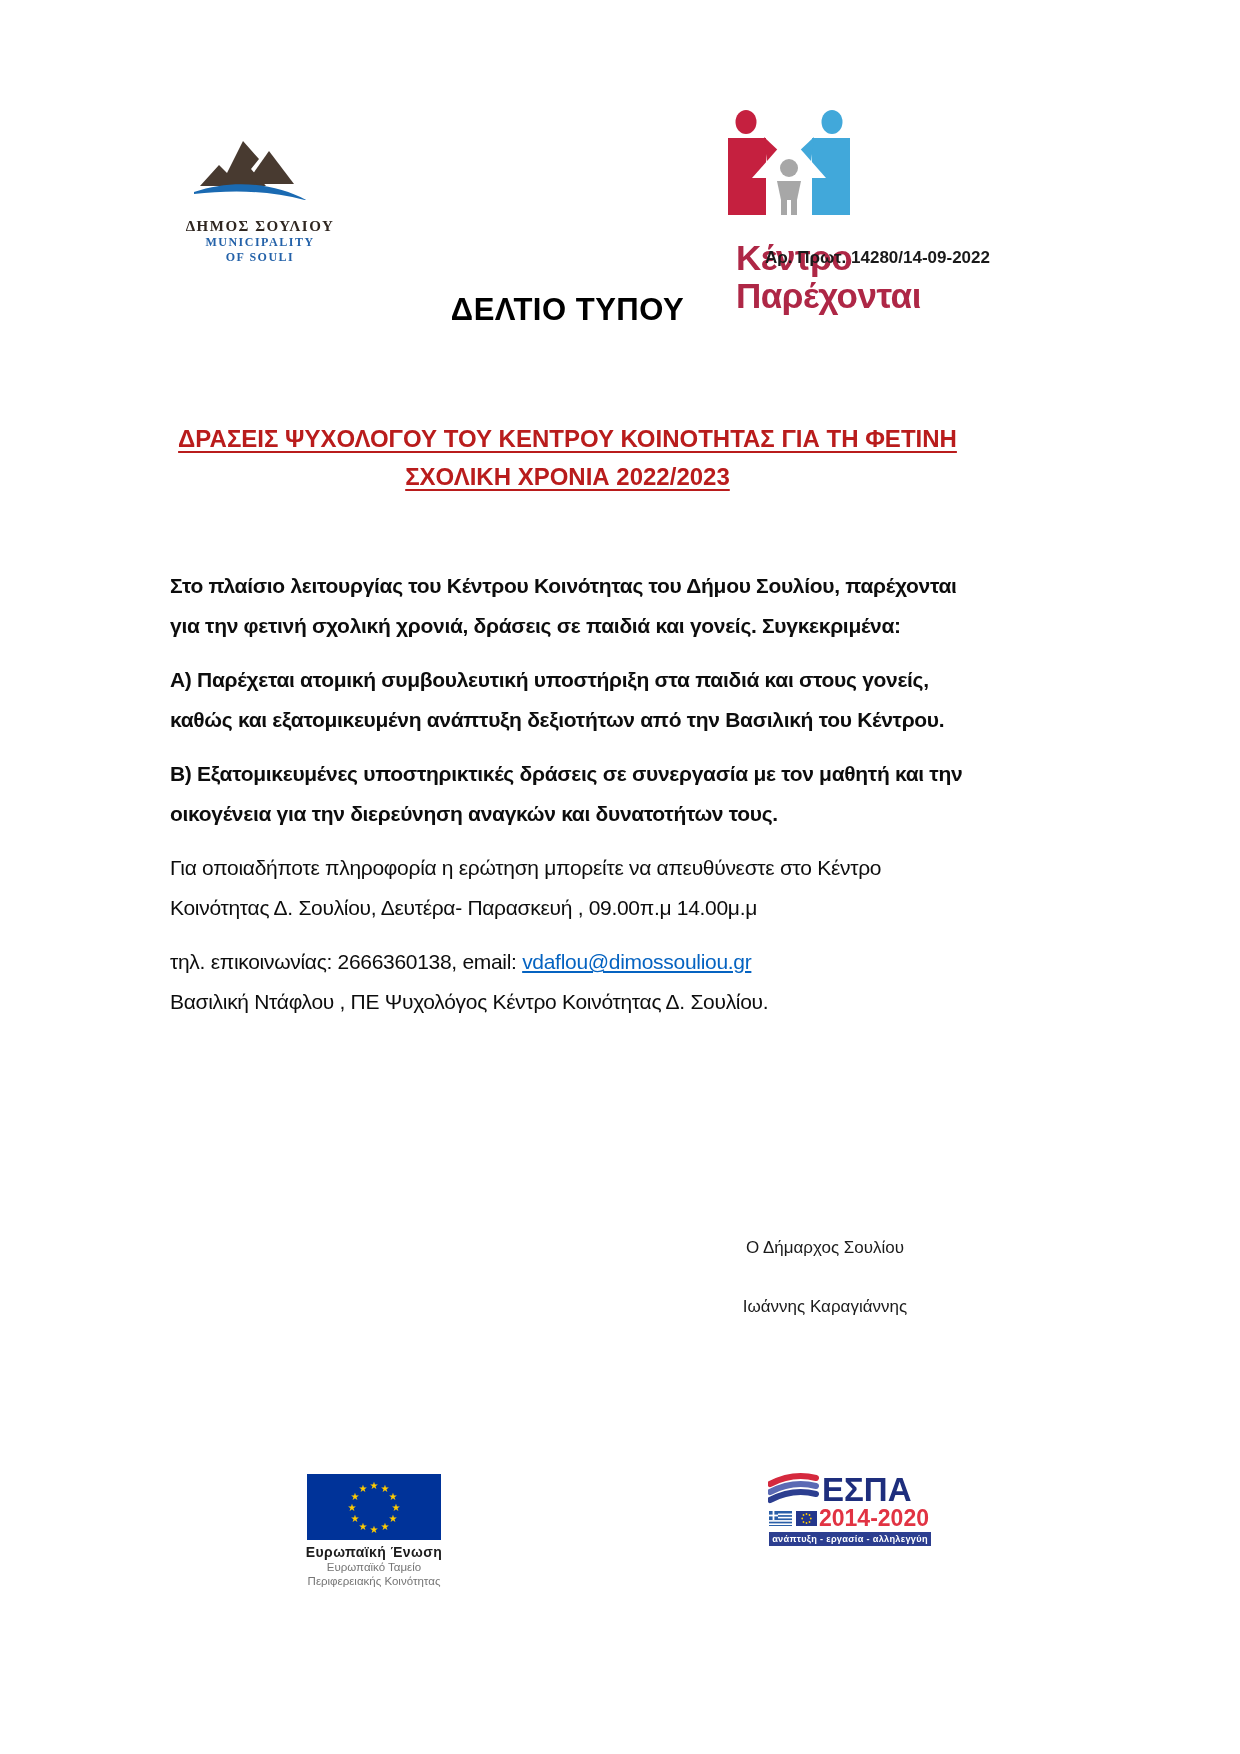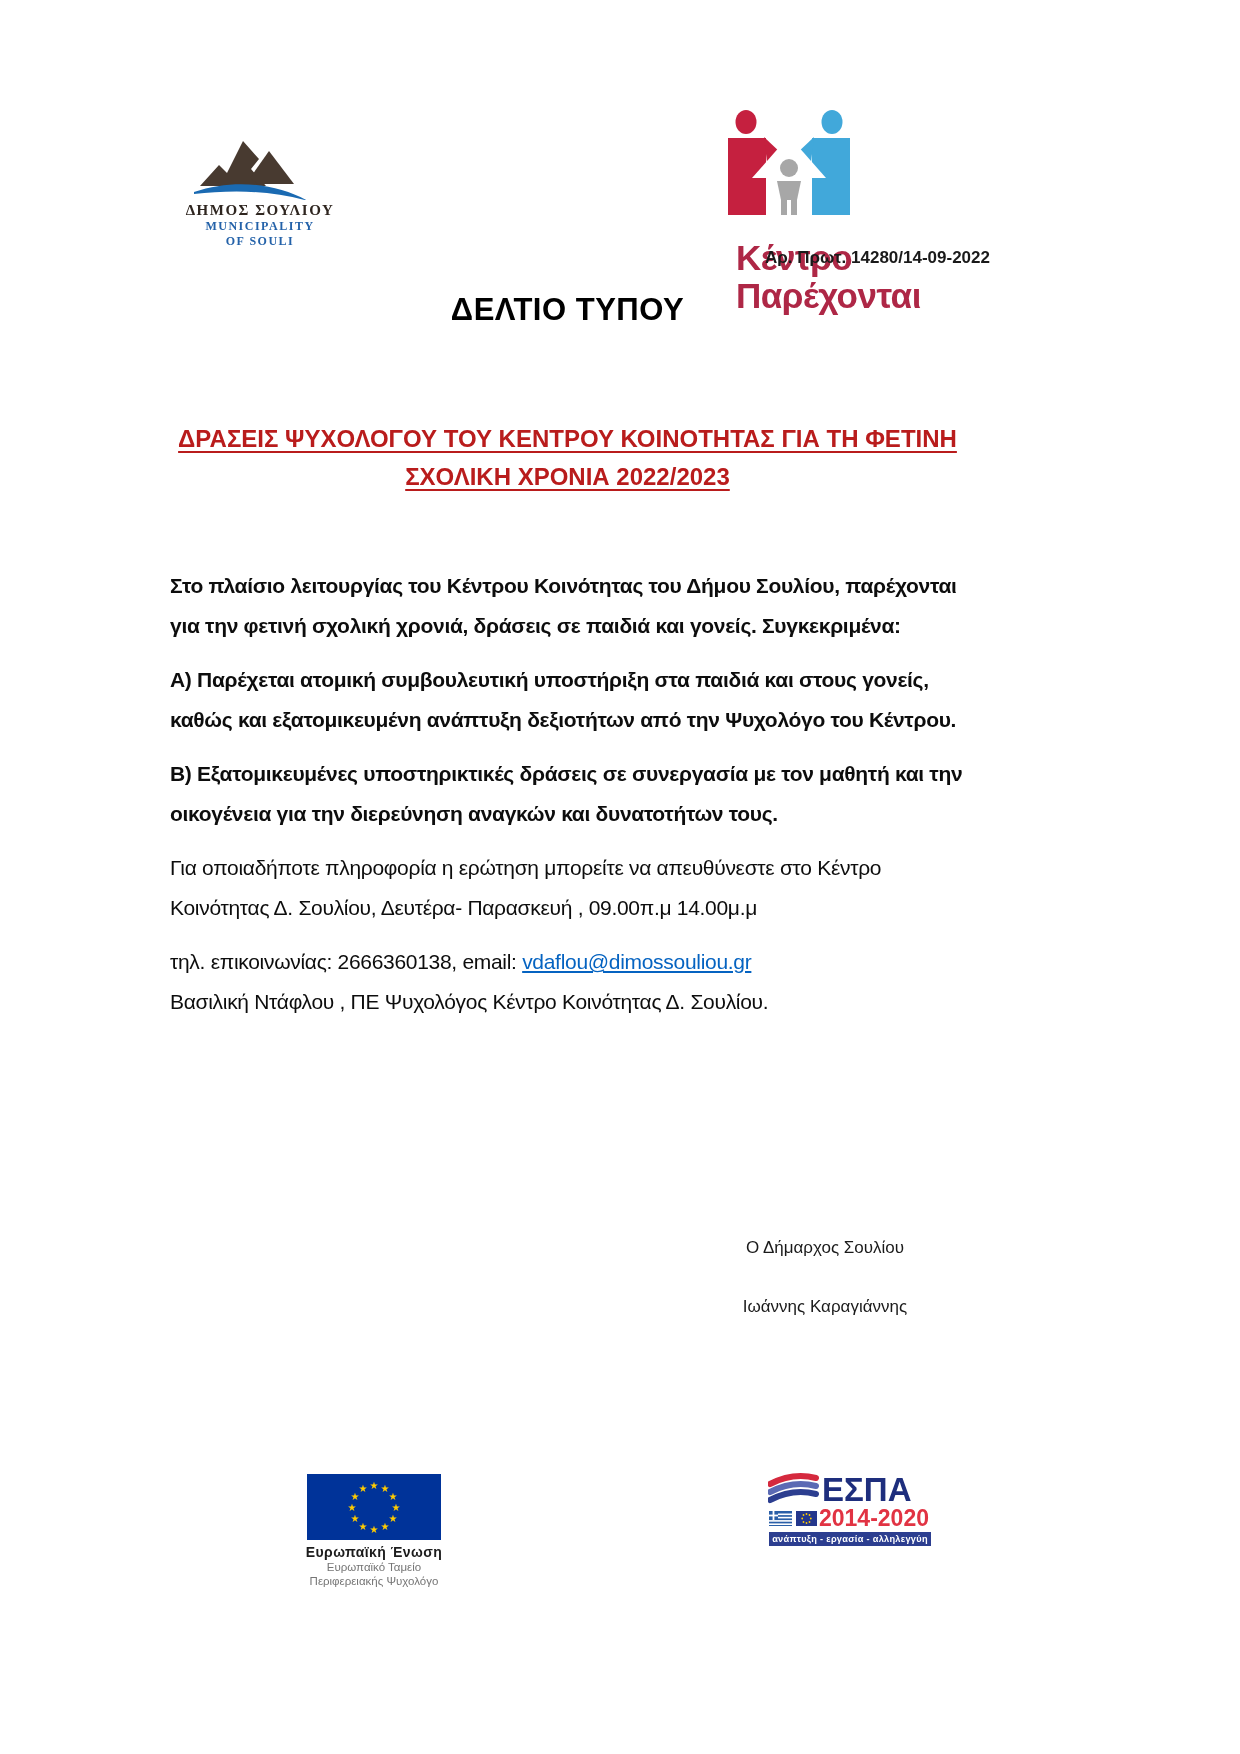--- a/index.html
+++ b/index.html
@@ -9,21 +9,21 @@
     background:#ffffff;
     margin:0 auto;
     font-family:"Liberation Sans", sans-serif;
     color:#111;
     overflow:hidden;
   }
   
   .muni-logo{position:absolute;left:178px;top:128px;width:164px;text-align:center;}
   .muni-logo svg{display:block;margin:0 auto;}
   .muni-name{font-family:"Liberation Serif", serif;font-weight:bold;font-size:15px;
-             letter-spacing:1.5px;color:#2f2620;margin-top:2px;}
+             letter-spacing:1.5px;color:#2f2620;margin-top:18px;}
   .muni-en{font-family:"Liberation Serif", serif;font-weight:bold;font-size:12px;
            letter-spacing:1.5px;color:#2462a9;line-height:15px;}
   .cc-logo{position:absolute;left:722px;top:110px;display:flex;align-items:flex-start;flex-direction:column;}
   .cc-text{margin-left:14px;padding-top:24px;font-weight:bold;font-size:35px;
            line-height:38px;color:#ae2746;letter-spacing:-0.5px;}
   
   .protocol{position:absolute;left:690px;top:248px;width:300px;text-align:right;
             font-weight:bold;font-size:17px;color:#1a1a1a;}
   .content{position:absolute;left:170px;top:288px;width:795px;}
   .doc-title{font-size:31px;font-weight:bold;text-align:center;margin:4px 0 92px 0;
@@ -89,21 +89,21 @@
 
   <div class="content">
     <div class="doc-title">ΔΕΛΤΙΟ ΤΥΠΟΥ</div>
 
     <div class="doc-heading">
       <span class="hl">ΔΡΑΣΕΙΣ ΨΥΧΟΛΟΓΟΥ ΤΟΥ ΚΕΝΤΡΟΥ ΚΟΙΝΟΤΗΤΑΣ ΓΙΑ ΤΗ ΦΕΤΙΝΗ</span><br>
       <span class="hl">ΣΧΟΛΙΚΗ ΧΡΟΝΙΑ 2022/2023</span>
     </div>
 
     <p class="para bold">Στο πλαίσιο λειτουργίας του Κέντρου Κοινότητας του Δήμου Σουλίου, παρέχονται για την φετινή σχολική χρονιά,  δράσεις σε παιδιά και γονείς. Συγκεκριμένα:</p>
-    <p class="para bold">Α) Παρέχεται ατομική συμβουλευτική υποστήριξη στα παιδιά και στους γονείς, καθώς και εξατομικευμένη ανάπτυξη δεξιοτήτων από την Ψυχολόγο του Κέντρου.</p>
+    <p class="para bold">Α) Παρέχεται ατομική συμβουλευτική υποστήριξη στα παιδιά και στους γονείς, καθώς και εξατομικευμένη ανάπτυξη δεξιοτήτων από την Βασιλική του Κέντρου.</p>
     <p class="para bold">Β) Εξατομικευμένες υποστηρικτικές δράσεις σε συνεργασία με τον μαθητή και την οικογένεια για την διερεύνηση αναγκών και δυνατοτήτων τους.</p>
     <p class="para">Για οποιαδήποτε πληροφορία η ερώτηση μπορείτε να απευθύνεστε στο Κέντρο Κοινότητας Δ. Σουλίου, Δευτέρα- Παρασκευή , 09.00π.μ 14.00μ.μ</p>
     <p class="para">
       <span class="line"><span>τηλ. επικοινωνίας: 2666360138, email: </span><a href="#" class="email-link">vdaflou@dimossouliou.gr</a></span>
       <span class="line">Βασιλική Ντάφλου , ΠΕ Ψυχολόγος Κέντρο Κοινότητας Δ. Σουλίου.</span>
     </p>
   </div>
 
   <div class="signature">
     <div class="sig-role">Ο Δήμαρχος Σουλίου</div>
@@ -123,21 +123,21 @@
         <text x="67" y="55" dominant-baseline="central">★</text>
         <text x="56" y="52" dominant-baseline="central">★</text>
         <text x="48" y="44" dominant-baseline="central">★</text>
         <text x="45" y="33" dominant-baseline="central">★</text>
         <text x="48" y="22" dominant-baseline="central">★</text>
         <text x="56" y="14" dominant-baseline="central">★</text>
       </g>
     </svg>
     <div class="eu-l1">Ευρωπαϊκή Ένωση</div>
     <div class="eu-l2">Ευρωπαϊκό Ταμείο</div>
-    <div class="eu-l2">Περιφερειακής Ψυχολόγο</div>
+    <div class="eu-l2">Περιφερειακής Κοινότητας</div>
   </div>
 
   <div class="espa-block">
     <svg width="165" height="78" viewBox="0 0 165 78">
       <path d="M2,14 Q25,2 48,8" stroke="#d5293e" stroke-width="6" fill="none" stroke-linecap="round"></path>
       <path d="M2,22 Q25,10 48,16" stroke="#5b6ab4" stroke-width="6" fill="none" stroke-linecap="round"></path>
       <path d="M2,30 Q25,18 48,24" stroke="#2c3e90" stroke-width="6" fill="none" stroke-linecap="round"></path>
       <text x="54" y="31" font-size="33" font-weight="bold" fill="#1e2e7d" font-family="Liberation Sans, sans-serif">ΕΣΠΑ</text>
 
       <g>

